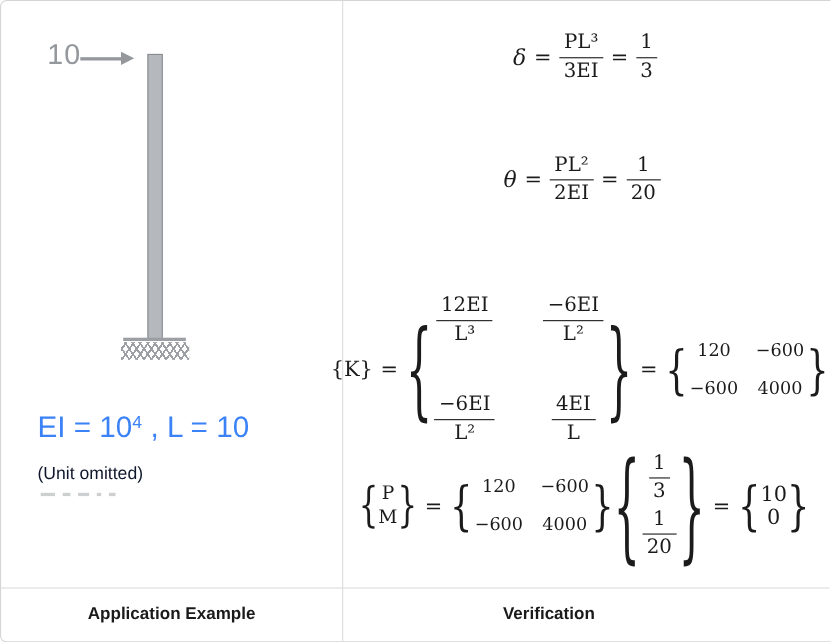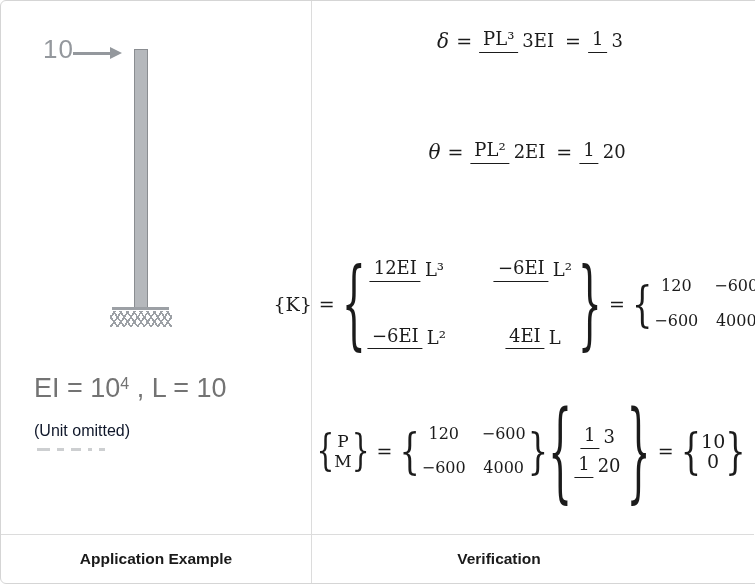--- a/index.html
+++ b/index.html
@@ -19,41 +19,41 @@
   .arrow-head { position:absolute; left:109px; top:46px; width:0; height:0;
     border-left:12px solid #94989d; border-top:6.5px solid transparent; border-bottom:6.5px solid transparent; }
   .column-bar { position:absolute; left:133px; top:48px; width:12px; height:258px;
     background:#b5b8bc; border:1px solid #8a8d91; }
   .support-line { position:absolute; left:111px; top:306px; width:57px; height:3px; background:#9ca0a5; }
   .hatch { position:absolute; left:109px; top:310px; width:62px; height:16px;
     background:
       repeating-linear-gradient(55deg, #9ca0a5 0 1.6px, transparent 1.6px 5.5px),
       repeating-linear-gradient(-55deg, #9ca0a5 0 1.6px, transparent 1.6px 5.5px);
   }
-  .params { position:absolute; left:33px; top:372px; font-size:27px; color:#737373; }
+  .params { position:absolute; left:33px; top:372px; font-size:27px; color:#3b82f6; }
   .params sup { font-size:16px; vertical-align:8px; }
   .unit-note { position:absolute; left:33px; top:421px; font-size:16px; color:#0f172a; }
   .artifact { position:absolute; left:36px; top:447px; display:flex; gap:7px; }
   .artifact i { display:block; height:3px; background:#cdcfd1; }
   .artifact i:nth-child(1){width:13px;} .artifact i:nth-child(2){width:7px;}
   .artifact i:nth-child(3){width:10px;} .artifact i:nth-child(4){width:4px;}
   .artifact i:nth-child(5){width:6px;}
 
   
   .panel-right { position:absolute; left:310px; top:0; width:445px; height:533px;
     font-family:"DejaVu Serif", serif; color:#1b1b1b; }
   .eq { position:absolute; transform:translateX(-50%); display:flex; align-items:center; white-space:nowrap; }
   .eq .op { margin:0 7px; font-size:19px; }
   .sym { font-size:20px; font-style:italic; }
   .plain { font-size:19px; }
-  .frac { display:inline-flex; flex-direction:row; text-align:center; font-size:18px; line-height:1.15; }
+  .frac { display:inline-flex; flex-direction:column; text-align:center; font-size:18px; line-height:1.15; }
   .frac .num { padding:0 4px 2px; border-bottom:1.6px solid #1b1b1b; }
   .frac .den { padding:2px 4px 0; }
   .mat { display:inline-grid; grid-template-columns:auto auto; column-gap:28px; row-gap:5px;
-    justify-items:center; align-items:center; margin:0 2px;gap:44px; }
+    justify-items:center; align-items:center; margin:10px 2px;gap:44px; }
   .nmat { display:inline-grid; grid-template-columns:auto auto; column-gap:24px; row-gap:1px;
     justify-items:center; font-size:16px; line-height:1.15; margin:14px 2px;gap:16px; }
   .vcol { display:inline-flex; flex-direction:column; align-items:center; gap:5px; margin:0 2px; }
   .pmcol { display:inline-flex; flex-direction:column; align-items:center; font-size:17px; line-height:1.2; }
   .rescol { display:inline-flex; flex-direction:column; align-items:center; font-size:19px; line-height:1.1; }
   .brace { display:inline-block; font-family:"DejaVu Serif", serif; line-height:1; font-weight:400; }
   .br-k  { font-size:38px; transform:scaleY(2.55); }
   .br-n  { font-size:32px; transform:scaleY(1.5); }
   .br-pm { font-size:28px; transform:scaleY(1.55); }
   .br-v  { font-size:38px; transform:scaleY(2.85); }

